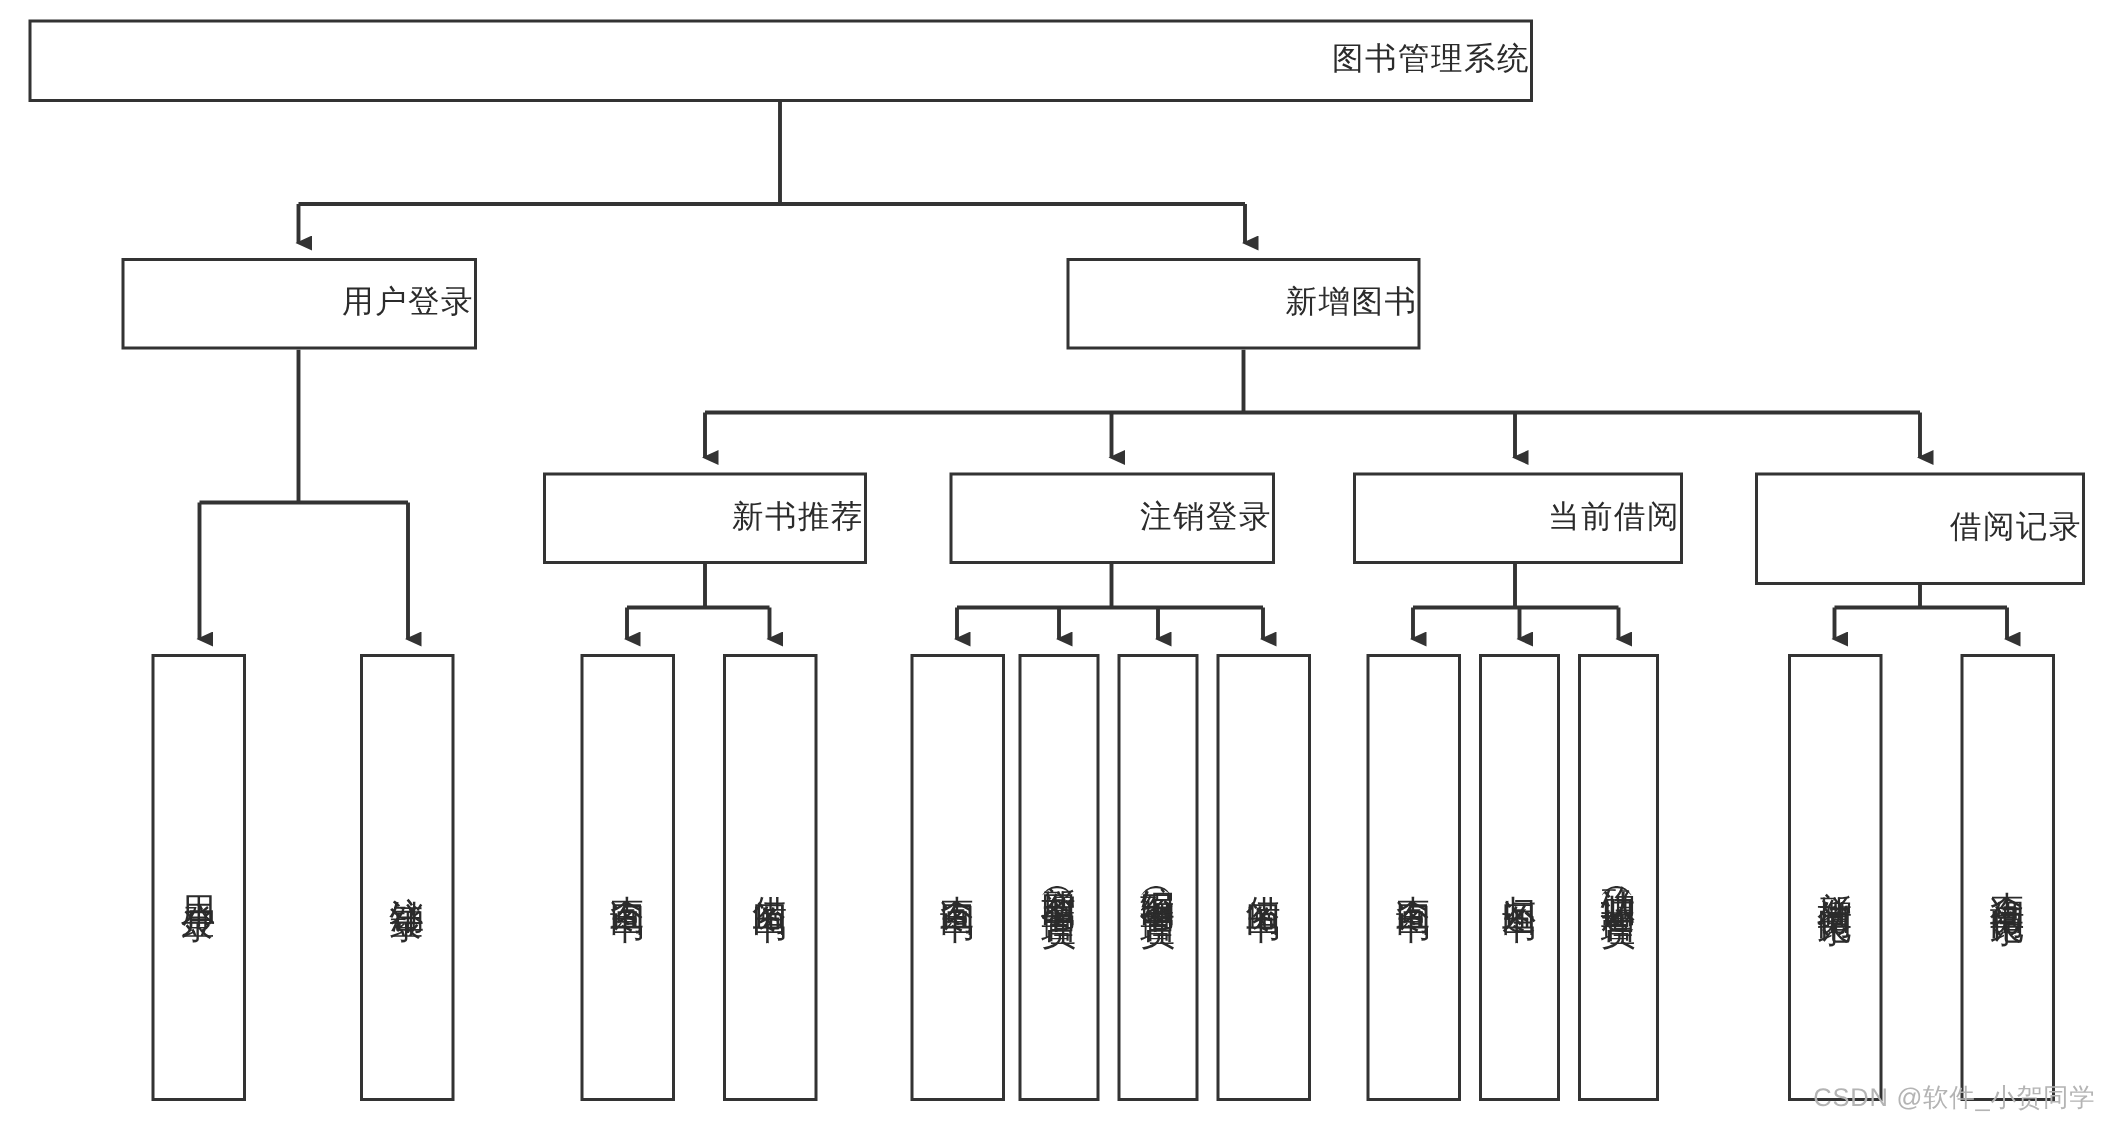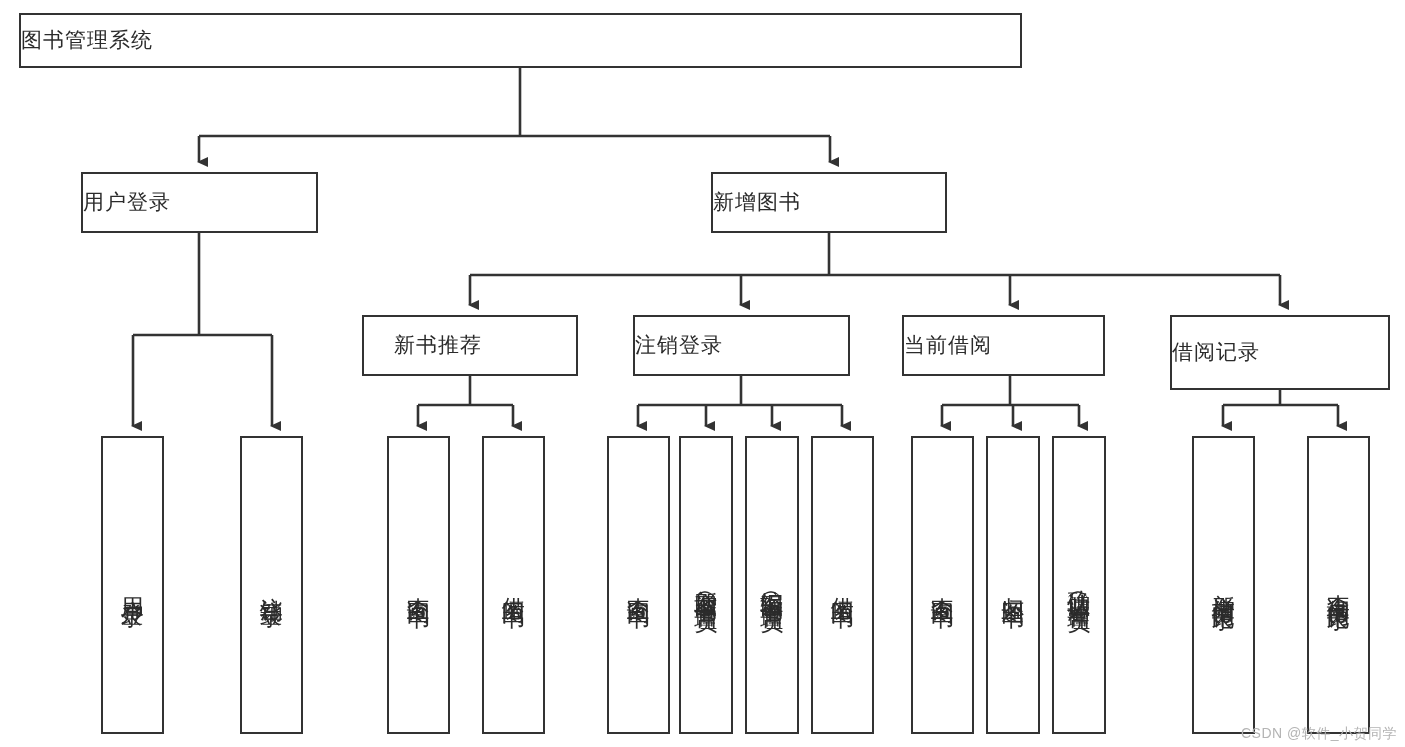--- a/index.html
+++ b/index.html
@@ -20,21 +20,21 @@
     width:1405px;height:747px;
     pointer-events:none;
   }
   .node{
     position:absolute;
     box-sizing:border-box;
     background:#ffffff;
     border:2.5px solid #333333;
     display:flex;
     align-items:center;
-    justify-content:flex-start;
+    justify-content:flex-end;
     z-index:2;
   }
   .node .lbl{
     font-size:21px;
     line-height:1.15;
     color:#2b2b2b;
     letter-spacing:1px;
     white-space:nowrap;
   }
   .node.leaf{
@@ -48,21 +48,21 @@
     line-height:1.32;
     letter-spacing:3px;
     white-space:normal;
     max-height:280px;
     color:#2b2b2b;
   }
   #watermark{
     position:absolute;
     right:8px;
     bottom:4px;
-    font-size:14px;
+    font-size:17px;
     color:#b4b4b4;
     z-index:5;
     white-space:nowrap;
     letter-spacing:0.5px;
   }
 </style>
 </head>
 <body>
 
 <div id="canvas">
@@ -127,21 +127,21 @@
   <div class="node" style="left: 711px; top: 172px; width: 236px; height: 61px;">
     <span class="lbl">新增图书</span>
   </div>
 
   <div class="node" style="left: 362px; top: 315px; width: 216px; height: 61px; padding-left: 30px;">
     <span class="lbl">新书推荐</span>
   </div>
   <div class="node" style="left: 633px; top: 315px; width: 217px; height: 61px;">
     <span class="lbl">注销登录</span>
   </div>
-  <div class="node" style="left: 902px; top: 315px; width: 203px; height: 61px;">
+  <div class="node" style="left: 902px; top: 315px; width: 220px; height: 61px;">
     <span class="lbl">当前借阅</span>
   </div>
   <div class="node" style="left: 1170px; top: 315px; width: 220px; height: 75px;">
     <span class="lbl">借阅记录</span>
   </div>
 
   <div class="node leaf" style="left: 101px; top: 436px; width: 63px; height: 298px;">
     <span class="lbl">用户登录</span>
   </div>
   <div class="node leaf" style="left: 240px; top: 436px; width: 63px; height: 298px;">

